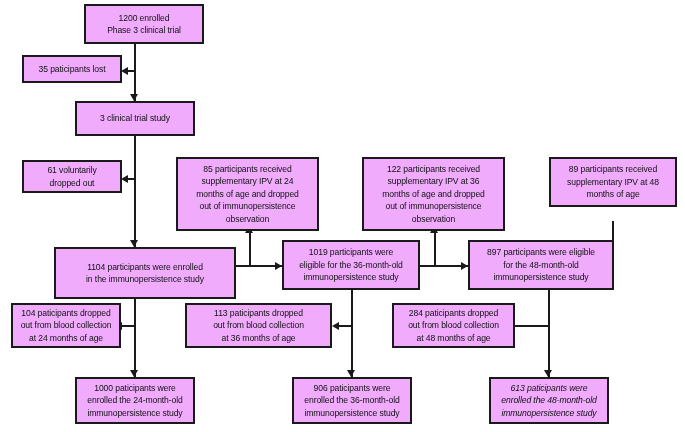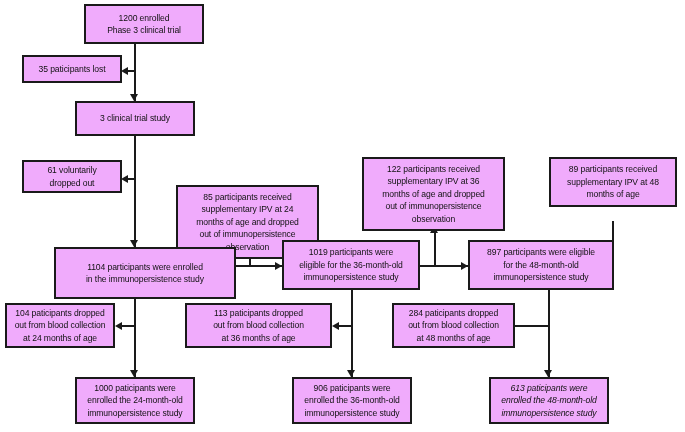--- a/index.html
+++ b/index.html
@@ -139,21 +139,21 @@
     </span>
   </div>
 
   <div class="node" style="left:22px; top:160px; width:100px; height:33px;">
     <span>
       <span>61  voluntarily</span>
       <span>dropped out</span>
     </span>
   </div>
 
-  <div class="node" style="left:176px; top:157px; width:143px; height:74px;margin-top:28px;">
+  <div class="node" style="left:176px; top:157px; width:143px; height:74px;">
     <span>
       <span>85 participants   received</span>
       <span>supplementary IPV at 24</span>
       <span>months of age  and dropped</span>
       <span>out of immunopersistence</span>
       <span>observation</span>
     </span>
   </div>
 
   <div class="node" style="left:362px; top:157px; width:143px; height:74px;">
@@ -190,21 +190,21 @@
   </div>
 
   <div class="node" style="left:468px; top:240px; width:146px; height:50px;">
     <span>
       <span>897 participants were eligible</span>
       <span>for the 48-month-old</span>
       <span>immunopersistence study</span>
     </span>
   </div>
 
-  <div class="node" style="left:5px; top:303px; width:110px; height:45px;">
+  <div class="node" style="left:11px; top:303px; width:110px; height:45px;">
     <span>
       <span>104 paticipants dropped</span>
       <span>out from blood collection</span>
       <span>at 24 months  of age</span>
     </span>
   </div>
 
   <div class="node" style="left:185px; top:303px; width:147px; height:45px;">
     <span>
       <span>113 paticipants dropped</span>

